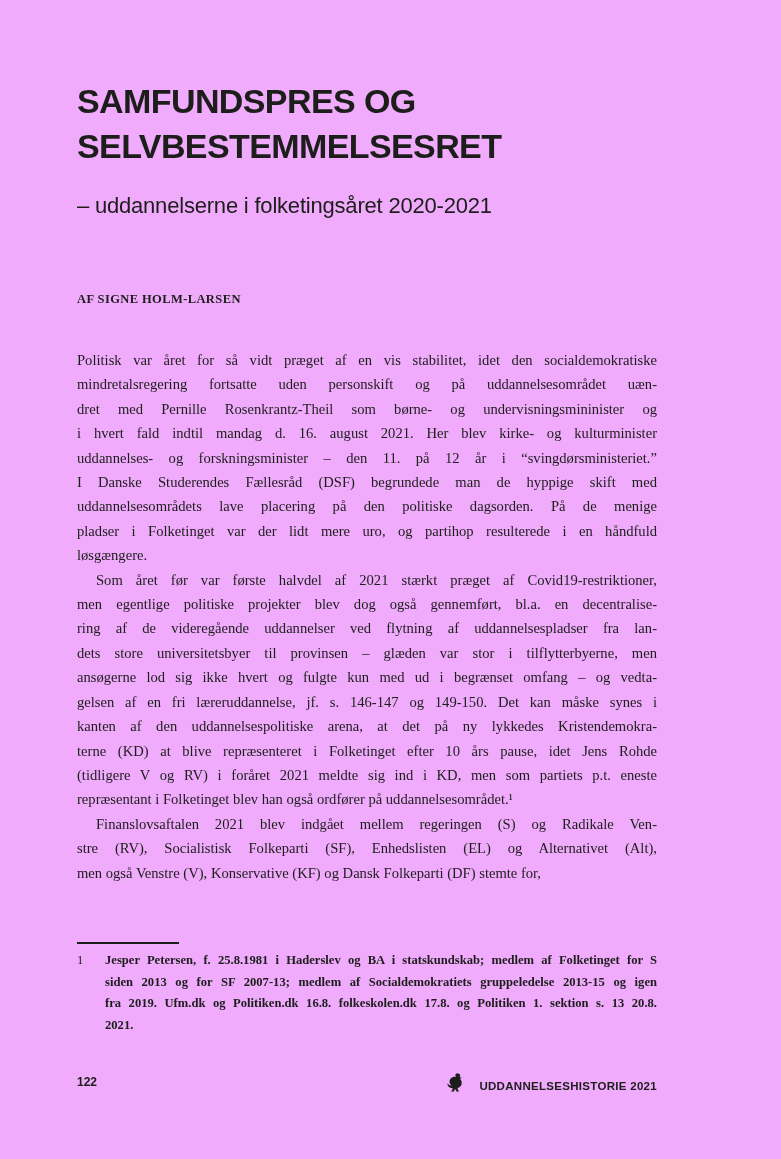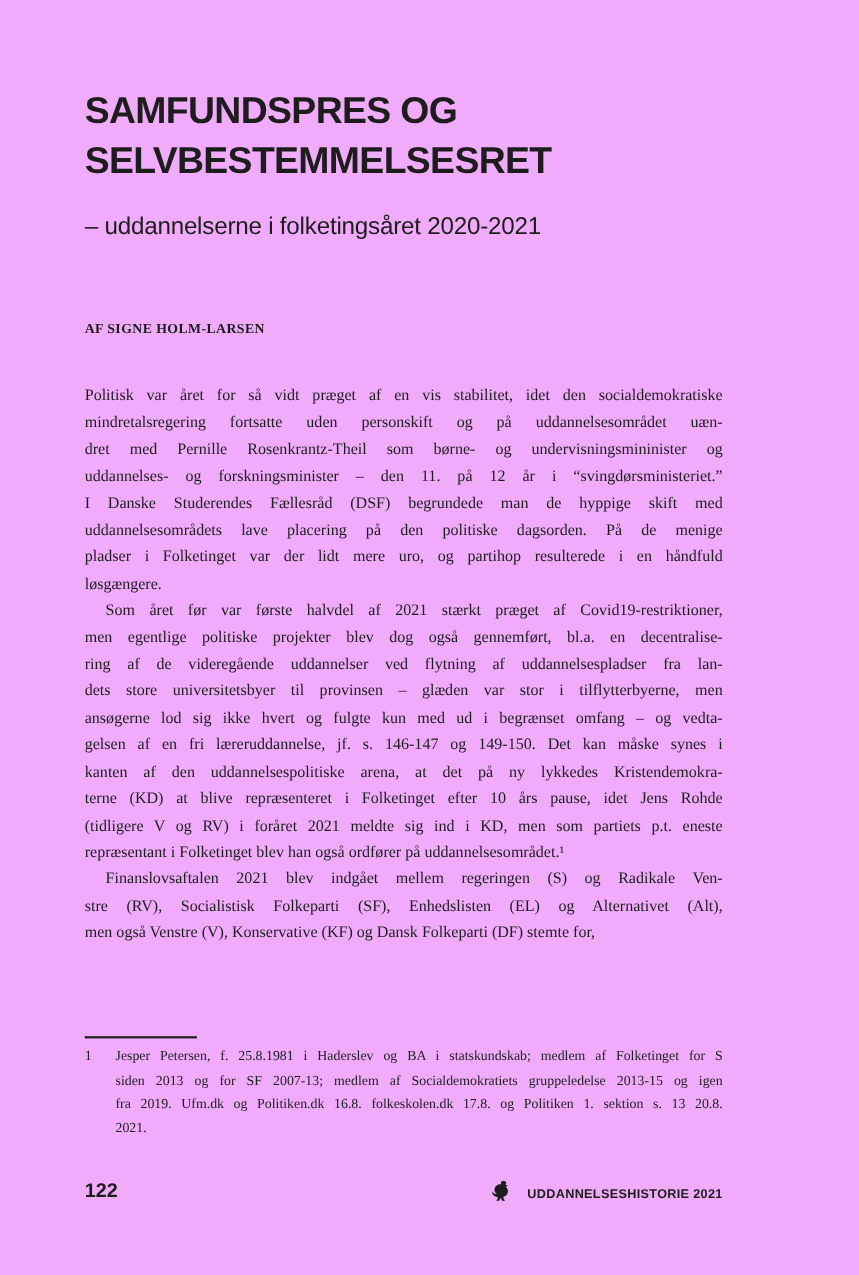--- a/index.html
+++ b/index.html
@@ -71,30 +71,31 @@
     width: 580px;
     font-size: 12.6px;
     line-height: 21.6px;
   }
   .fn-marker { position: absolute; left: 0; top: 0; }
   .fn-lines { margin-left: 28px; }
   .fnline {
     text-align: justify;
     text-align-last: justify;
     text-justify: inter-word;
+    font-weight: bold;
   }
   .fnline.lastline { text-align-last: left; }
 
   
   .footer-page {
     position: absolute;
     left: 77px; top: 1071px;
     font-family: "Liberation Sans", sans-serif;
     font-weight: 700;
-    font-size: 18px;
+    font-size: 12px;
     line-height: 22px;
   }
   .footer-right {
     position: absolute;
     right: 124px; top: 1070px;
     height: 22px;
     display: flex;
     align-items: flex-end;
     gap: 16px;
   }
@@ -119,20 +120,21 @@
 
   <div class="subtitle">– uddannelserne i folketingsåret 2020-2021</div>
 
   <div class="author">AF SIGNE HOLM-LARSEN</div>
 
   <div class="body-text">
       <div class="paragraph">
         <div class="bodyline" style="">Politisk var året for så vidt præget af en vis stabilitet, idet den socialdemokratiske</div>
         <div class="bodyline" style="">mindretalsregering fortsatte uden personskift og på uddannelsesområdet uæn-</div>
         <div class="bodyline" style="">dret med Pernille Rosenkrantz-Theil som børne- og undervisningsmininister og</div>
+        <div class="bodyline" style="">i hvert fald indtil mandag d. 16. august 2021. Her blev kirke- og kulturminister</div>
         <div class="bodyline" style="">uddannelses- og forskningsminister – den 11. på 12 år i “svingdørsministeriet.”</div>
         <div class="bodyline" style="">I Danske Studerendes Fællesråd (DSF) begrundede man de hyppige skift med</div>
         <div class="bodyline" style="">uddannelsesområdets lave placering på den politiske dagsorden. På de menige</div>
         <div class="bodyline" style="">pladser i Folketinget var der lidt mere uro, og partihop resulterede i en håndfuld</div>
         <div class="bodyline lastline" style="">løsgængere.</div>
       </div>
       <div class="paragraph">
         <div class="bodyline indented" style="">Som året før var første halvdel af 2021 stærkt præget af Covid19-restriktioner,</div>
         <div class="bodyline" style="">men egentlige politiske projekter blev dog også gennemført, bl.a. en decentralise-</div>
         <div class="bodyline" style="">ring af de videregående uddannelser ved flytning af uddannelsespladser fra lan-</div>

